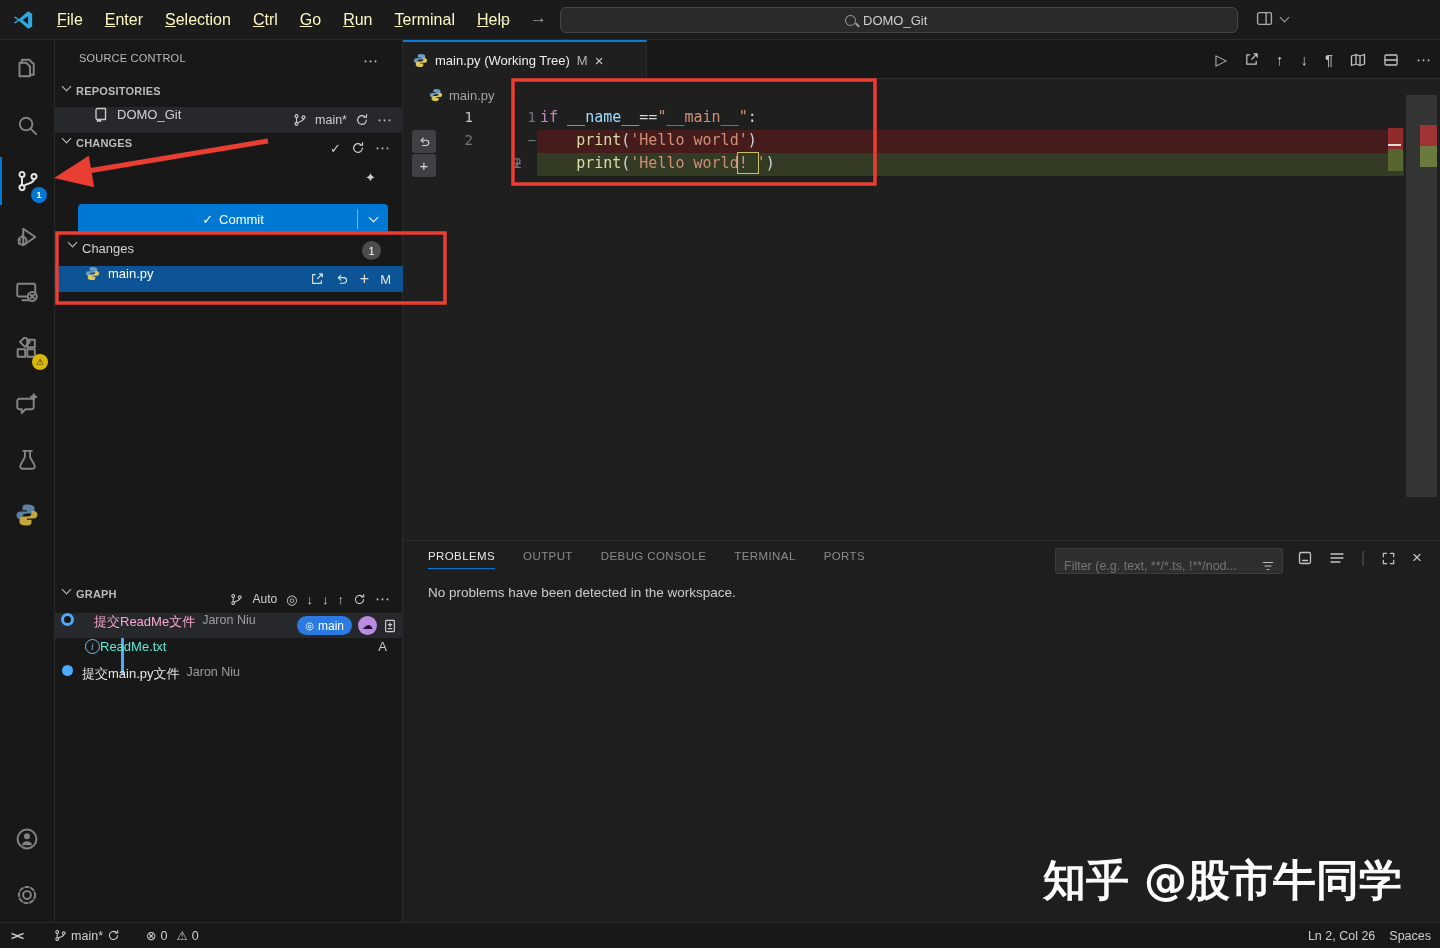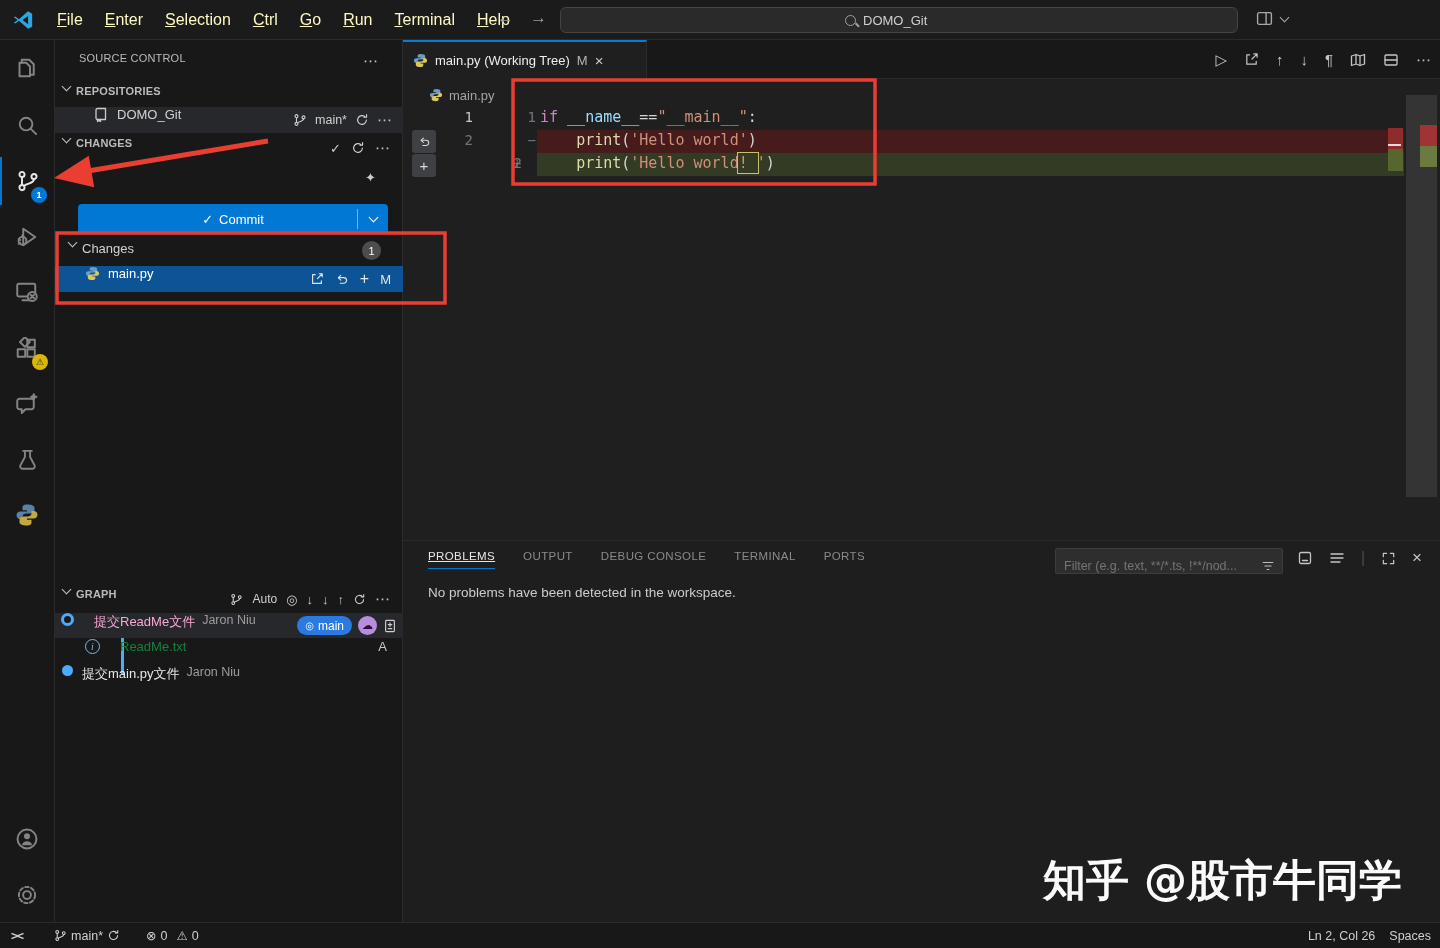--- a/index.html
+++ b/index.html
@@ -74,21 +74,21 @@
   .glyph-btn { position:absolute; left:9px; width:24px; height:23px; background:#3f4043; border-radius:3px; color:#d8d8d8;
     display:flex; align-items:center; justify-content:center; font-size:15px; }
   
   #scroll-slider { position:absolute; left:1003px; top:55px; width:31px; height:402px; background:#3c3c3c; opacity:.75; }
   .ovr { position:absolute; }
 
   
   #panel { position:absolute; left:403px; top:540px; width:1037px; height:382px; background:#1e1e1e; border-top:1px solid #2b2b2b; }
   #panel-tabs { position:absolute; left:25px; top:9px; display:flex; gap:28px; font-size:11.5px; letter-spacing:.4px; color:#8b8b8b; }
   .ptab { padding-bottom:6px; }
-  .ptab.active { color:#e7e7e7; border-bottom:1.5px solid #0078d4;text-decoration:underline; }
+  .ptab.active { color:#e7e7e7; border-bottom:1.5px solid #0078d4; }
   #panel-msg { position:absolute; left:25px; top:44px; font-size:13.5px; color:#cccccc; }
   #filter-box { position:absolute; left:652px; top:7px; width:228px; height:26px; background:#2e2e2e; border:1px solid #3c3c3c;
     border-radius:2px; display:flex; align-items:flex-end; }
   #filter-box input { flex:1; background:transparent; border:none; outline:none; color:#989898; font-size:12.5px; padding:0 4px 0 8px; font-family:"Liberation Sans",sans-serif; }
   #panel-actions { position:absolute; right:18px; top:7px; display:flex; gap:16px; align-items:center; color:#c5c5c5; }
 
   
   #statusbar { position:absolute; left:0; top:922px; width:1440px; height:26px; background:#181818; border-top:1px solid #2b2b2b;
     display:flex; align-items:center; font-size:12.5px; color:#d0d0d0; }
   .sb-item { display:flex; align-items:center; gap:4px; padding:0 7px; height:100%; }
@@ -323,21 +323,21 @@
         </span>
       <span class="circ-badge">☁</span>
       <svg class="ic" width="14" height="14" viewBox="0 0 16 16" style="color:#cfcfcf;">
           <rect x="3" y="1.5" width="10" height="13" rx="1"></rect>
           <path d="M8 4.5v4M6 6.5h4M6 11h4"></path>
         </svg>
     </div>
   </div>
   <div class="side-row" style="top:599px; height:25px; padding:0 6px;">
     <span class="info-i" style="margin-left:24px;">i</span>
-    <span style="margin-left:20px; color:#15803d;">ReadMe.txt</span>
+    <span style="margin-left:0; color:#5eead4;">ReadMe.txt</span>
     <span style="margin-left:auto; margin-right:10px; color:#c8c8c8; font-size:13px;">A</span>
   </div>
   <div class="side-row" style="top:625px; height:25px; padding:0 7px;">
     <span class="node-dot"></span>
     <span style="margin-left:9px; color:#e8e8e8; white-space:nowrap;">提交main.py文件</span>
     <span class="dim" style="margin-left:7px; font-size:12.5px;">Jaron Niu</span>
   </div>
 </div>
 
 <div id="editor">

